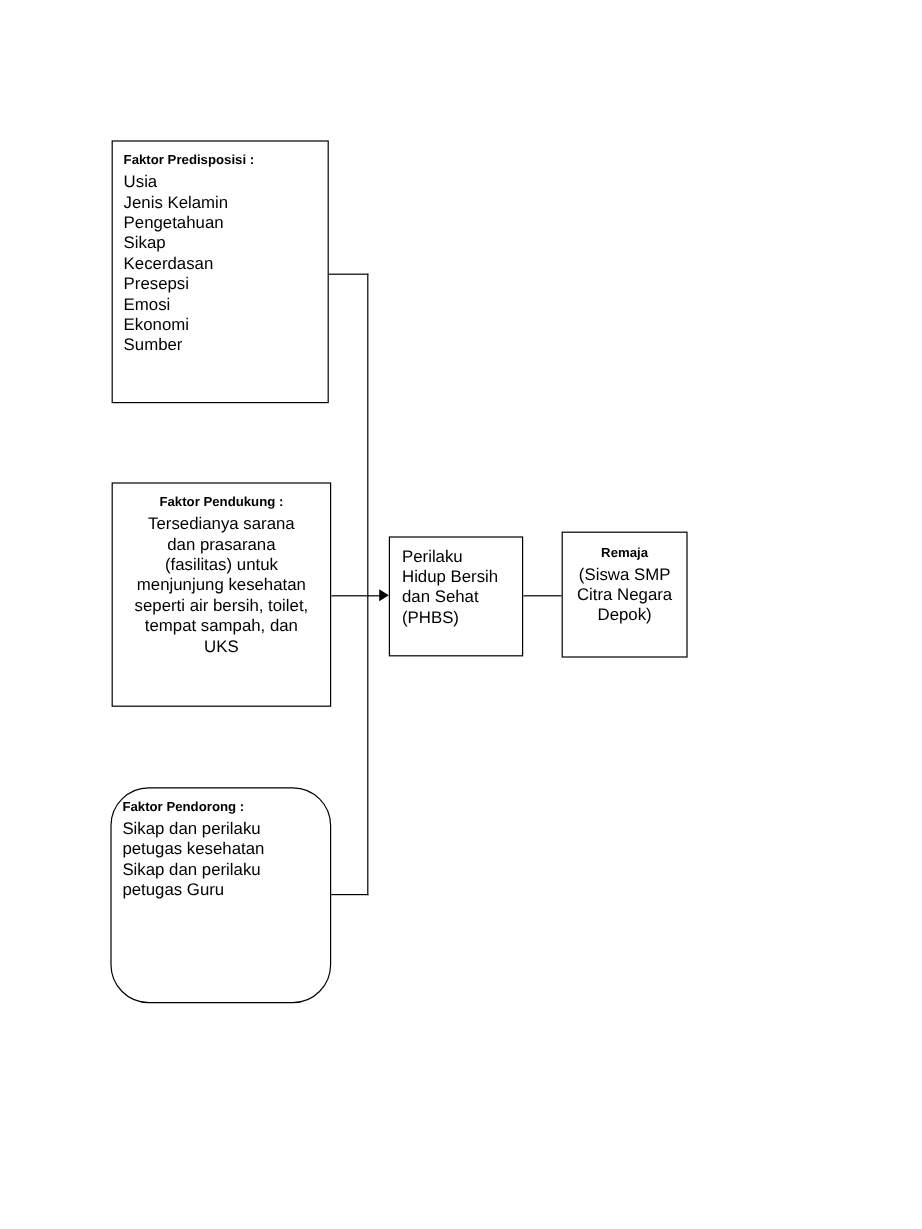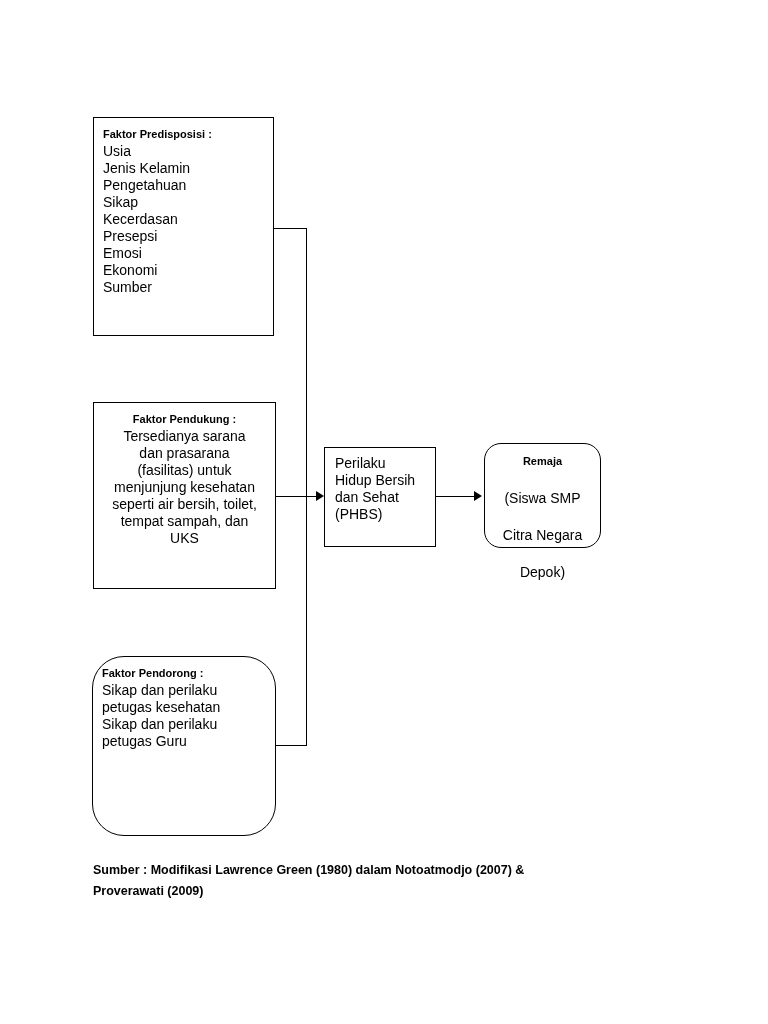--- a/index.html
+++ b/index.html
@@ -73,30 +73,29 @@
   #box-phbs {
     left: 324px;
     top: 447px;
     width: 112px;
     height: 100px;
   }
   #box-phbs .box-inner { padding: 7px 9px 0 10px; }
 
   
   #box-remaja {
-    left: 484px;
+    left: 468px;
     top: 443px;
-    width: 117px;
+    width: 105px;
     height: 105px;
     text-align: center;
-    border-radius: 17px;
   }
   #box-remaja .box-inner { padding: 9px 6px 0 6px; }
   #box-remaja .box-title { text-align: center; }
-  #box-remaja .box-lines div { white-space: nowrap; margin-top: 20px; }
+  #box-remaja .box-lines div { white-space: nowrap; }
 
   
   .line {
     position: absolute;
     background: #000000;
   }
   
   #bus-vertical {
     left: 306px;
     top: 228px;
@@ -239,18 +238,14 @@
     <div class="box-inner">
       <div class="box-title">Remaja</div>
       <div class="box-lines">
         <div>(Siswa SMP</div>
         <div>Citra Negara</div>
         <div>Depok)</div>
       </div>
     </div>
   </div>
 
-  <div id="source-caption">
-    <div>Sumber : Modifikasi Lawrence Green (1980) dalam Notoatmodjo (2007) &amp;</div>
-    <div>Proverawati (2009)</div>
-  </div>
 
 </div>
 
 </body></html>

